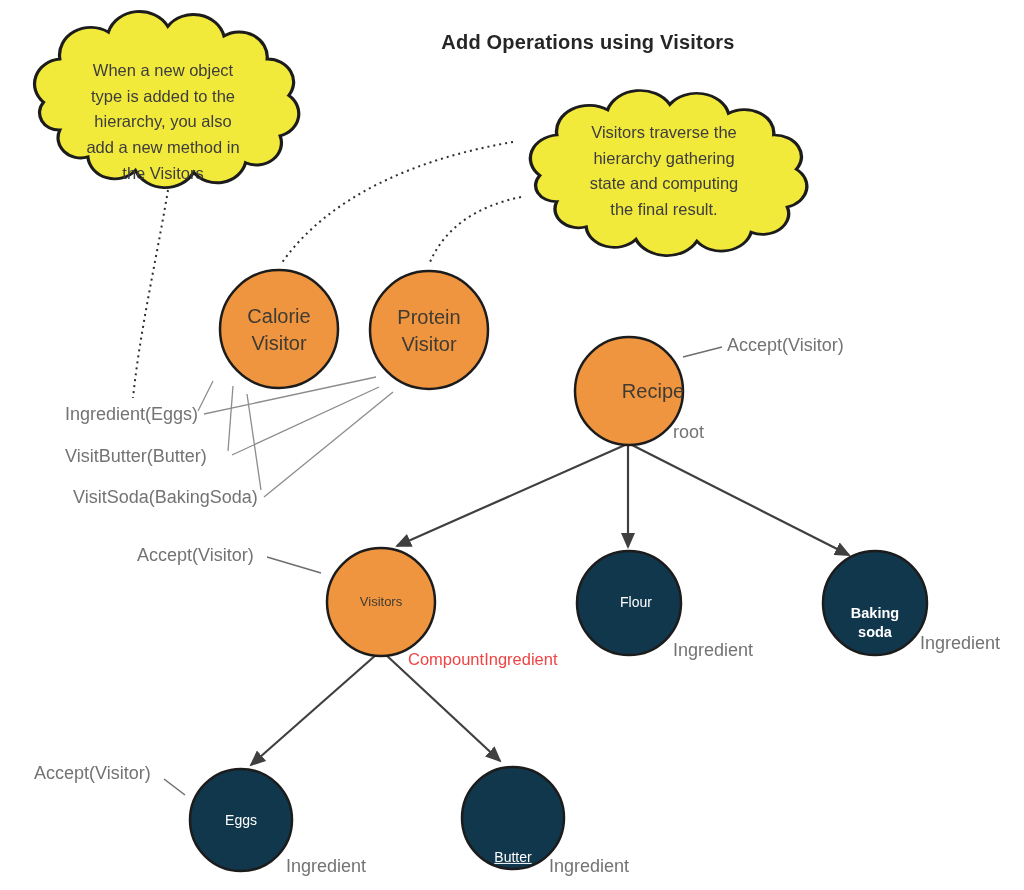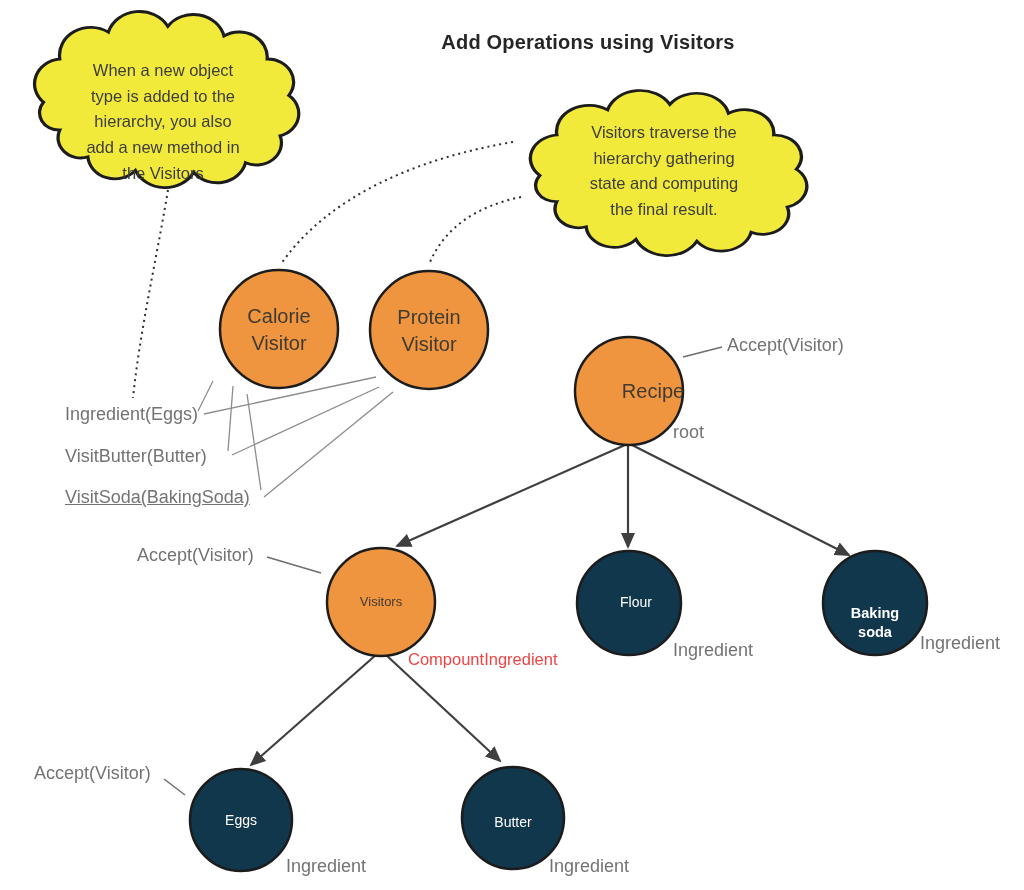--- a/index.html
+++ b/index.html
@@ -103,25 +103,25 @@
   <div class="txt ctr node-label" style="left:279px;top:330px;">Calorie
 Visitor</div>
   <div class="txt ctr node-label" style="left:429px;top:331px;">Protein
 Visitor</div>
   <div class="txt ctr node-label" style="left:629px;top:391px;margin-left:24px;">Recipe</div>
   <div class="txt ctr node-label small" style="left:381px;top:602px;">Visitors</div>
   <div class="txt ctr node-label white" style="left:629px;top:602px;margin-left:7px;">Flour</div>
   <div class="txt ctr node-label white bold" style="left:875px;top:603px;">Baking
 soda</div>
   <div class="txt ctr node-label white" style="left:241px;top:820px;">Eggs</div>
-  <div class="txt ctr node-label white" style="left:513px;top:822px;">Butter</div>
+  <div class="txt ctr node-label white" style="left:513px;top:857px;text-decoration:underline;">Butter</div>
 
   <div class="txt gray-label" style="left:65px;top:404px;">Ingredient(Eggs)</div>
   <div class="txt gray-label" style="left:65px;top:446px;">VisitButter(Butter)</div>
-  <div class="txt gray-label" style="left:65px;top:487px;text-decoration:underline;">VisitSoda(BakingSoda)</div>
+  <div class="txt gray-label" style="left:73px;top:487px;">VisitSoda(BakingSoda)</div>
 
   <div class="txt gray-label" style="left:727px;top:335px;">Accept(Visitor)</div>
   <div class="txt gray-label" style="left:137px;top:545px;">Accept(Visitor)</div>
   <div class="txt gray-label" style="left:34px;top:763px;">Accept(Visitor)</div>
 
   <div class="txt gray-label" style="left:673px;top:422px;">root</div>
   <div class="txt gray-label smaller" style="left:408px;top:650px;">CompountIngredient</div>
 
   <div class="txt gray-label" style="left:673px;top:640px;">Ingredient</div>
   <div class="txt gray-label" style="left:920px;top:633px;">Ingredient</div>

